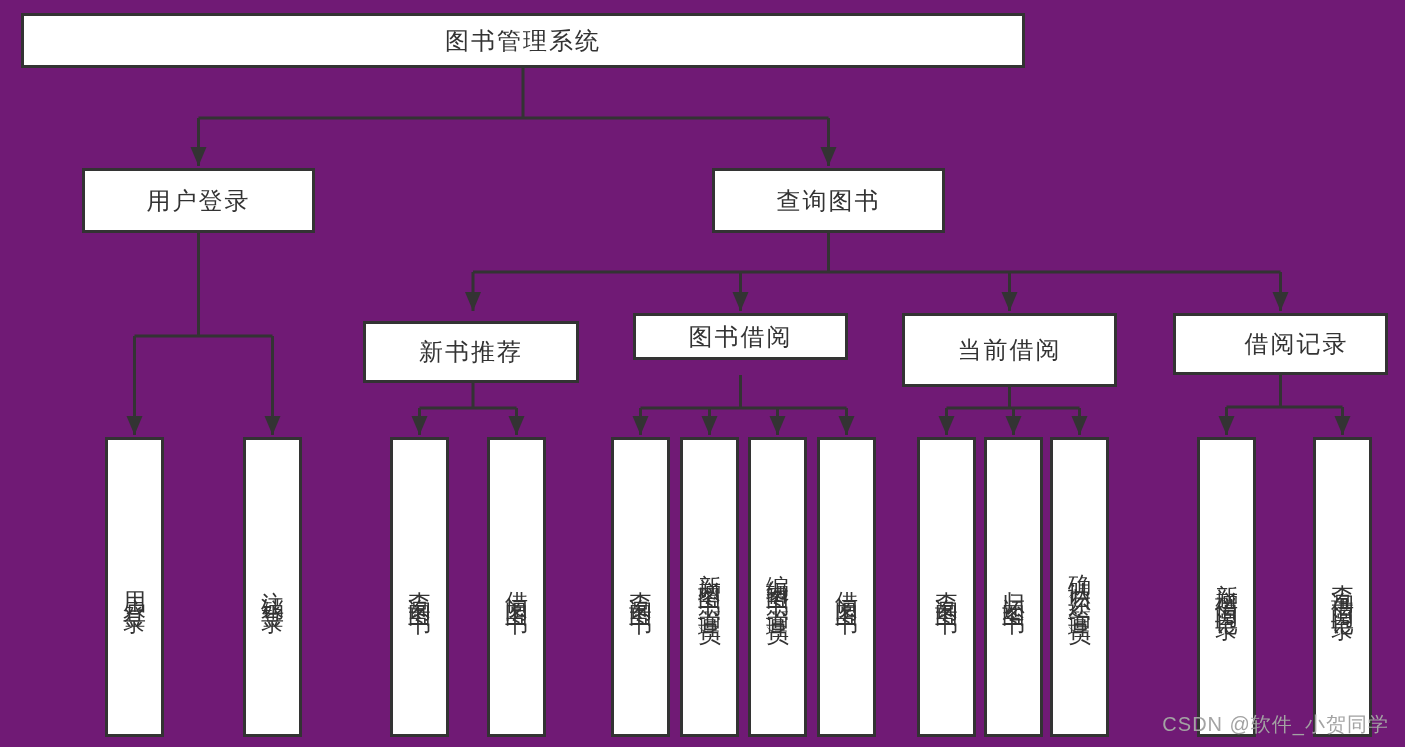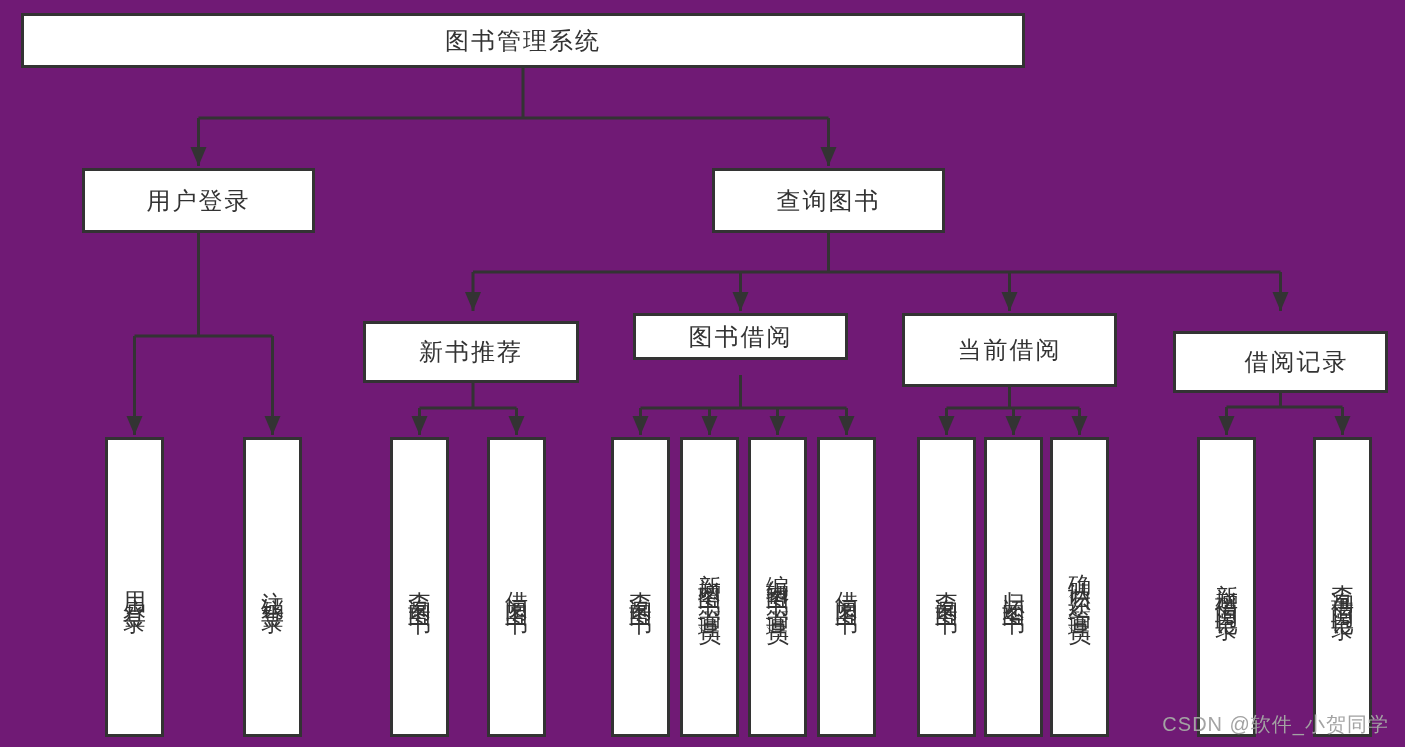--- a/index.html
+++ b/index.html
@@ -21,21 +21,21 @@
     position:absolute;top:711px;right:16px;font-size:20px;color:#a3a3a3;
     letter-spacing:1px;white-space:nowrap;
   }
   
   .root-box{left:21px;top:13px;width:1004px;height:55px;}
   .l2-0{left:82px;top:168px;width:233px;height:65px;}
   .l2-1{left:712px;top:168px;width:233px;height:65px;}
   .l3-0{left:363px;top:313px;width:216px;height:62px;margin-top:8px;}
   .l3-1{left:633px;top:313px;width:215px;height:47px;}
   .l3-2{left:902px;top:313px;width:215px;height:74px;}
-  .l3-3{left:1173px;top:331px;width:215px;height:62px;padding-left:32px;}
+  .l3-3{left:1173px;top:313px;width:215px;height:62px;padding-left:32px;}
   .vbox{top:437px;width:59px;height:300px;}
   .v0{left:105px;}.v1{left:243px;}
   .v2{left:390px;}.v3{left:487px;}
   .v4{left:611px;}.v5{left:680px;}.v6{left:748px;}.v7{left:817px;}
   .v8{left:917px;}.v9{left:984px;}.v10{left:1050px;}
   .v11{left:1197px;}.v12{left:1313px;}
 </style>
 </head>
 <body>
 

